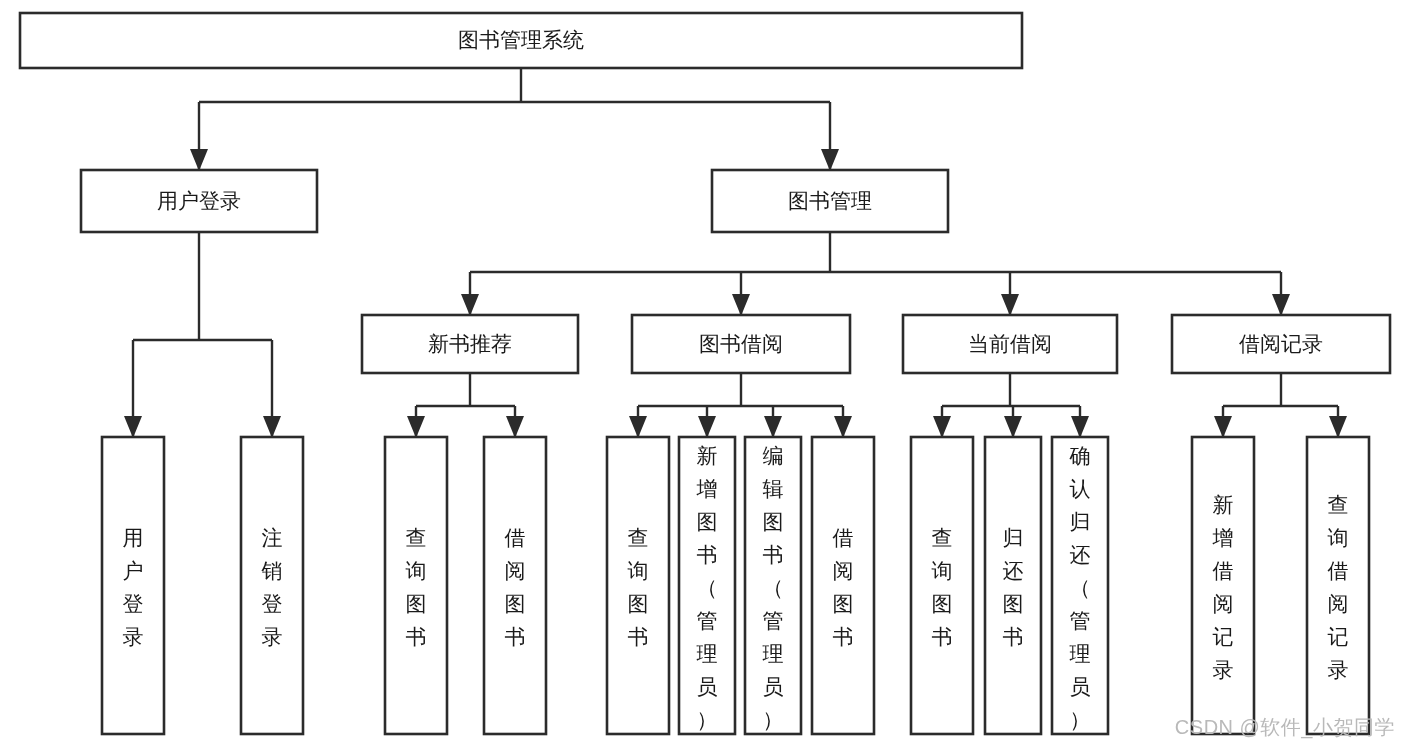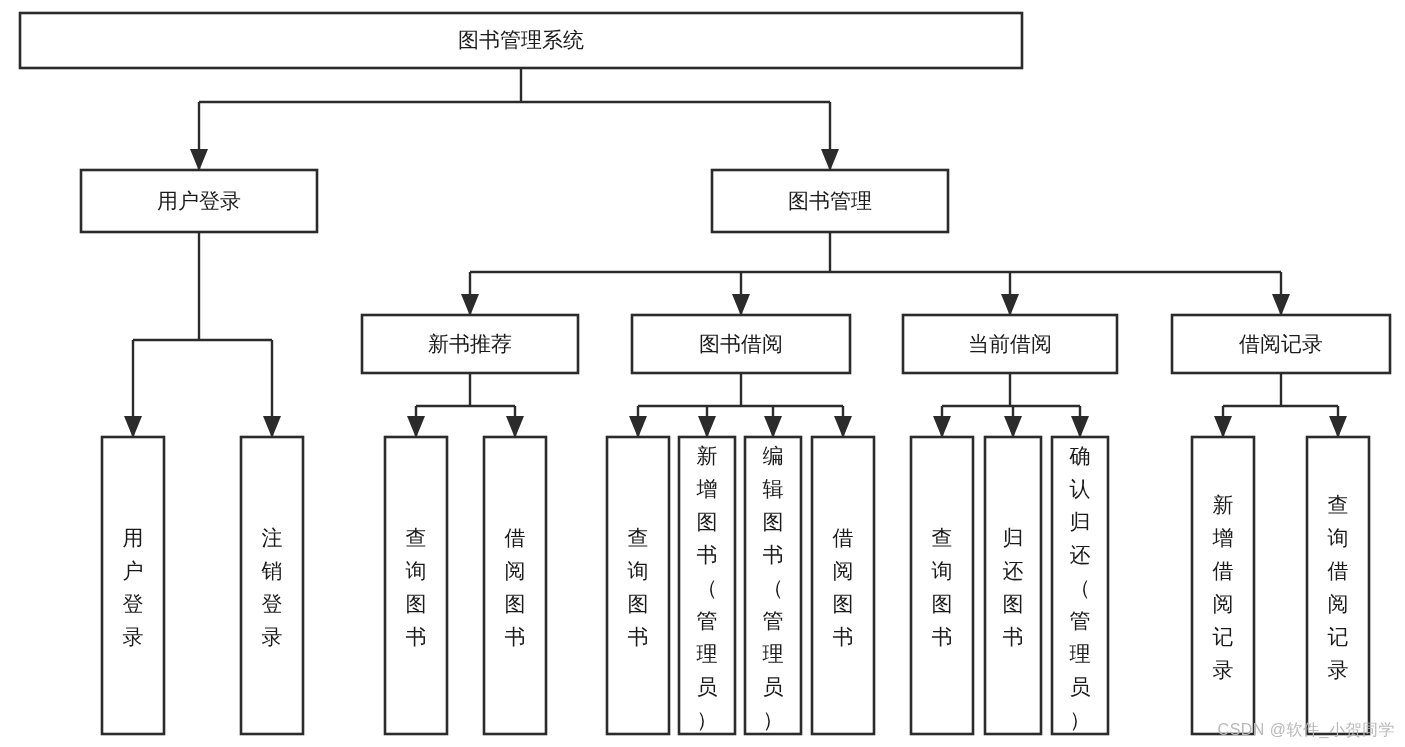--- a/index.html
+++ b/index.html
@@ -54,21 +54,21 @@
   }
   .arrow-head {
     fill: #2b2b2b;
     stroke: none;
   }
   .watermark {
     position: absolute;
     right: 10px;
     bottom: 6px;
     font-family: "Liberation Sans", "DejaVu Sans", sans-serif;
-    font-size: 16px;
+    font-size: 20px;
     color: #b9b9b9;
     letter-spacing: 0.5px;
     white-space: nowrap;
     user-select: none;
   }
 </style>
 </head>
 <body>
 
 <div id="diagram-root">

